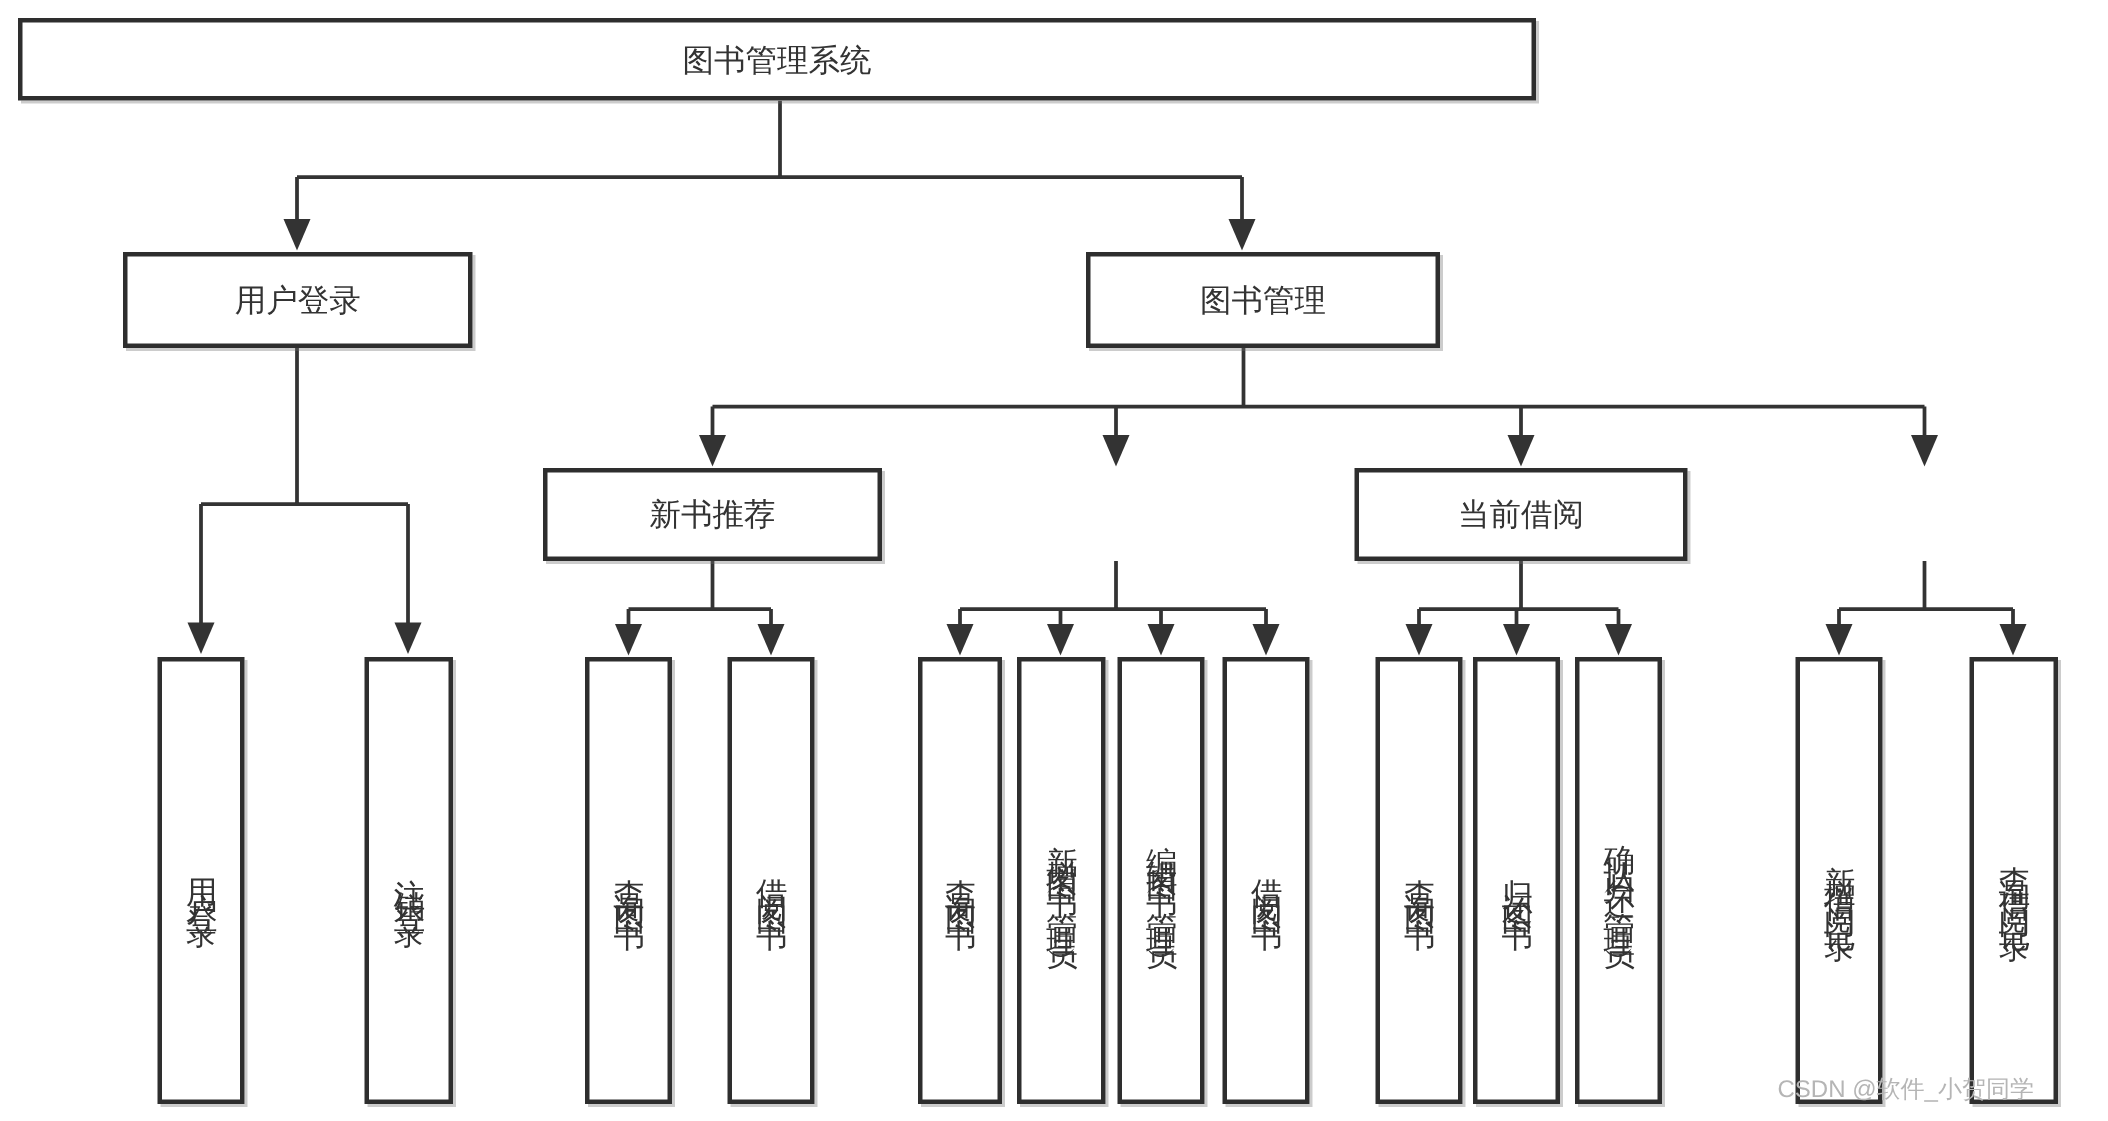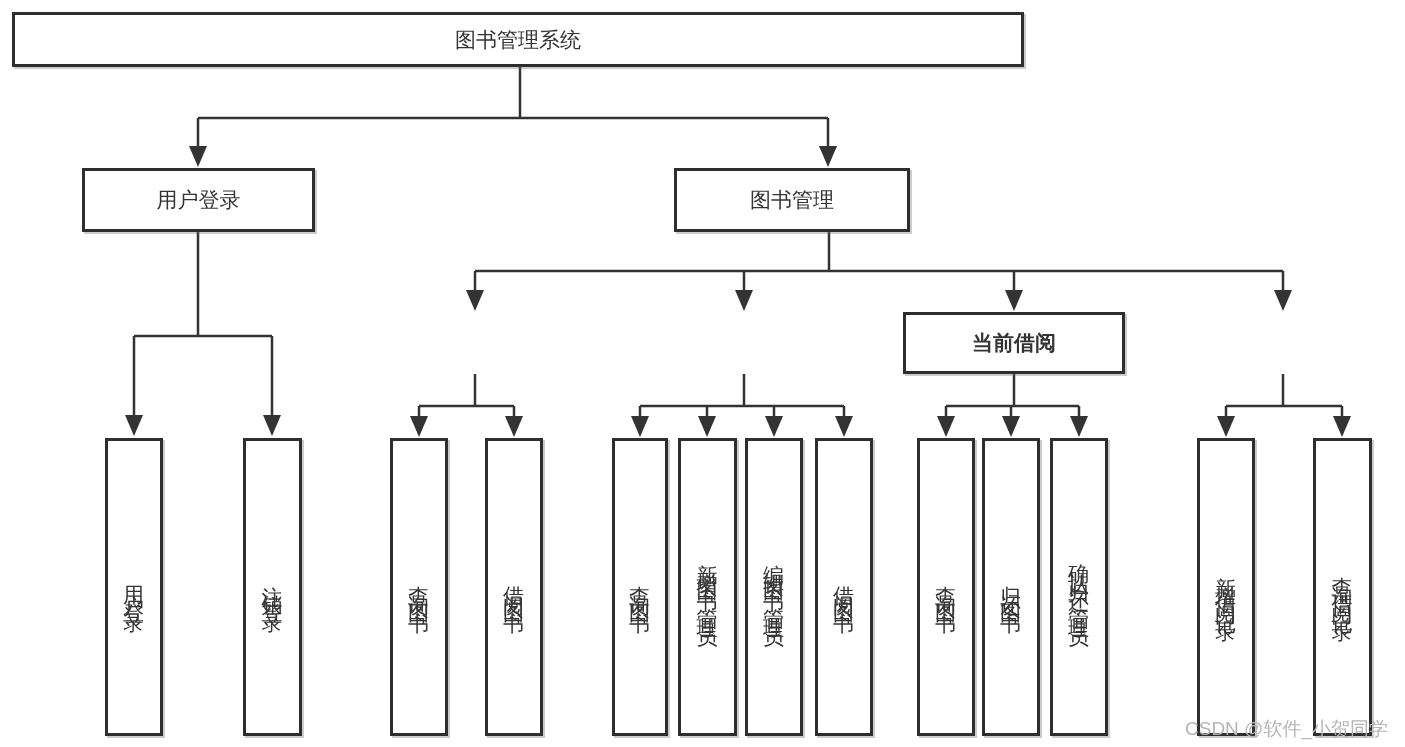--- a/index.html
+++ b/index.html
@@ -36,42 +36,42 @@
     writing-mode:vertical-rl;
     text-orientation:mixed;
     font-size:21px;
     letter-spacing:9px;
     line-height:1.1;
     white-space:nowrap;
   }
   
   .n-root{left:12px;top:12px;width:1012px;height:55px;}
   .n-user{left:82px;top:168px;width:233px;height:64px;}
-  .n-book{left:674px;top:168px;width:236px;height:64px;}
+  .n-book{left:724px;top:168px;width:236px;height:64px;}
   .n-new{left:362px;top:312px;width:226px;height:62px;}
   .n-bor{left:633px;top:312px;width:222px;height:62px;}
-  .n-cur{left:903px;top:312px;width:222px;height:62px;font-weight:bold;}
+  .n-cur{left:903px;top:312px;width:222px;height:62px;}
   .n-rec{left:1172px;top:312px;width:221px;height:62px;}
   
   .v-user1{left:105px;width:58px;}
   .v-user2{left:243px;width:59px;}
   .v-new1{left:390px;width:58px;}
   .v-new2{left:485px;width:58px;}
   .v-bor1{left:612px;width:56px;}
   .v-bor2{left:678px;width:59px;}
   .v-bor3{left:745px;width:58px;}
   .v-bor4{left:815px;width:58px;}
   .v-cur1{left:917px;width:58px;}
   .v-cur2{left:982px;width:58px;}
   .v-cur3{left:1050px;width:58px;}
   .v-rec1{left:1197px;width:58px;}
   .v-rec2{left:1313px;width:59px;}
   .watermark{
     position:absolute;left:1185px;top:716px;
-    font-size:19px;color:var(--watermark);
+    font-size:16px;color:var(--watermark);
     z-index:2;white-space:nowrap;
   }
 </style>
 </head>
 <body>
 
 <div class="canvas">
 
   <svg class="edges" width="1405" height="747" viewBox="0 0 1405 747">
     <g>
@@ -120,20 +120,23 @@
     <span class="lbl">图书管理系统</span>
   </div>
 
   <div class="node hbox n-user">
     <span class="lbl">用户登录</span>
   </div>
   <div class="node hbox n-book">
     <span class="lbl">图书管理</span>
   </div>
 
+  <div class="node hbox n-new">
+    <span class="lbl">新书推荐</span>
+  </div>
   <div class="node hbox n-cur">
     <span class="lbl">当前借阅</span>
   </div>
 
   <div class="node vbox v-user1">
     <span class="lbl">用户登录</span>
   </div>
   <div class="node vbox v-user2">
     <span class="lbl">注销登录</span>
   </div>

